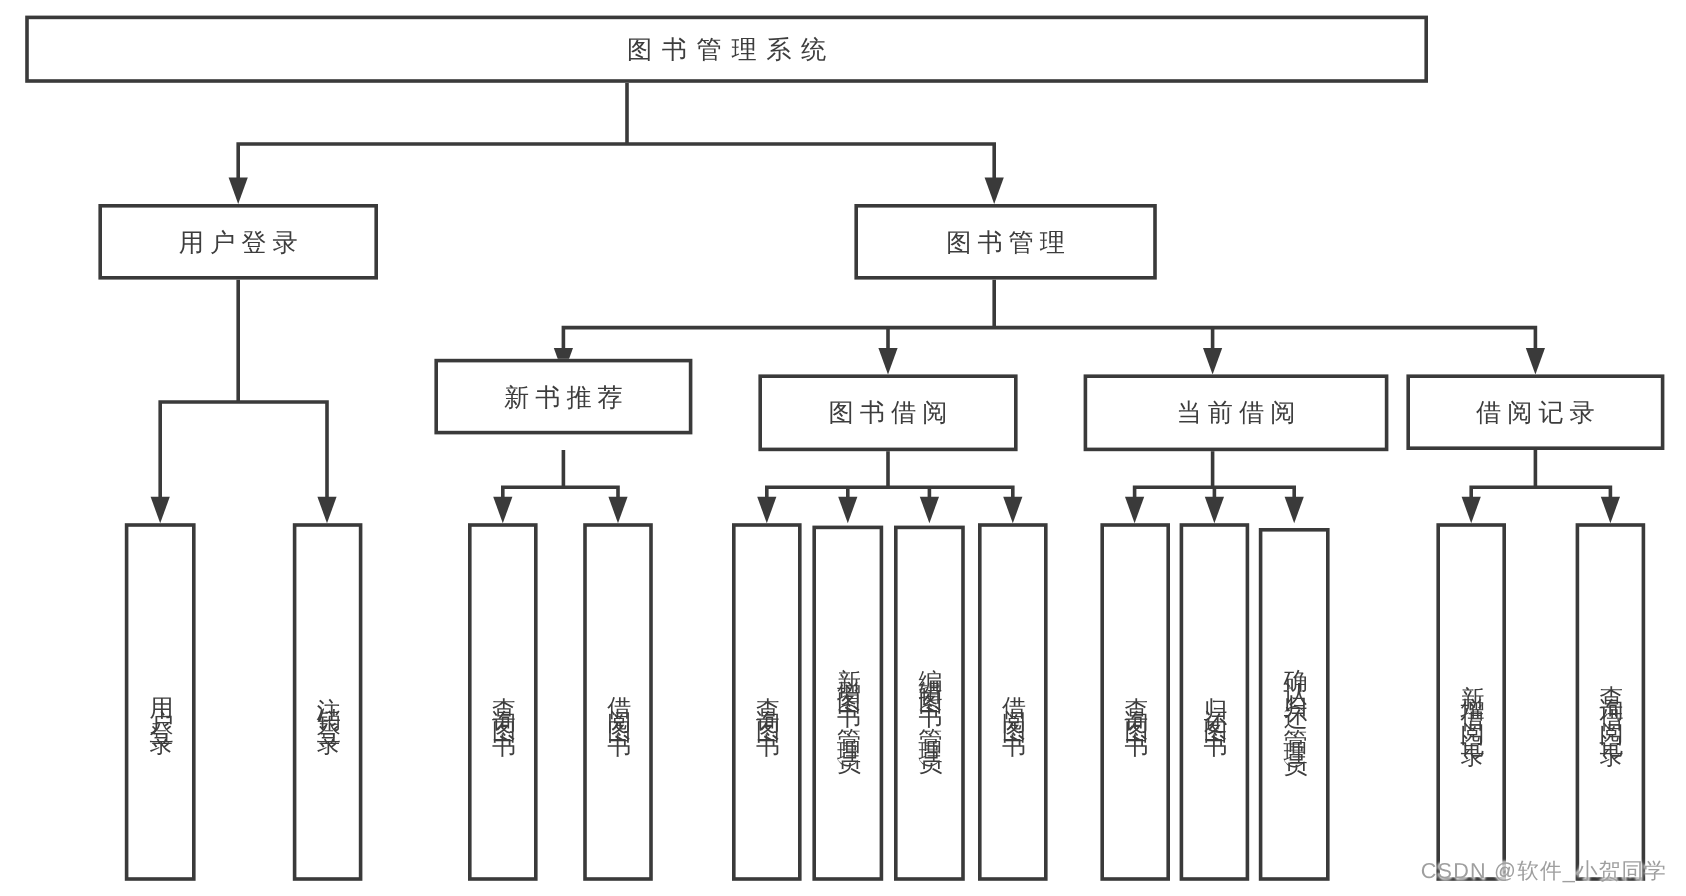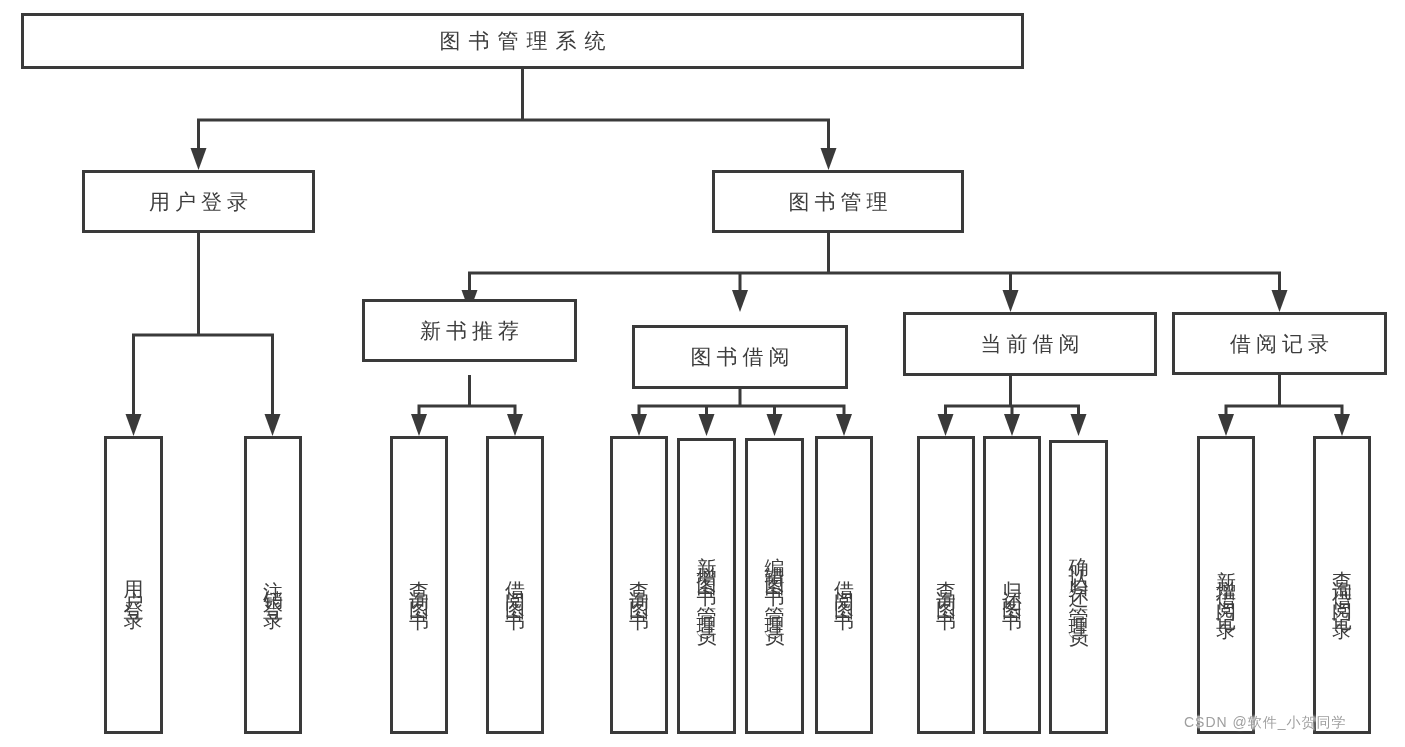--- a/index.html
+++ b/index.html
@@ -36,21 +36,21 @@
     text-orientation: mixed;
     font-size: 20px;
     letter-spacing: 10px;
     line-height: 1.25;
     color: #3d3d3d;
   }
   .watermark {
     position: absolute;
     left: 1184px;
     top: 714px;
-    font-size: 14px;
+    font-size: 18px;
     letter-spacing: 1px;
     color: #9f9f9f;
     text-shadow: 0 0 3px #ffffff, 1px 1px 2px #ffffff, -1px -1px 2px #ffffff;
     z-index: 5;
     white-space: nowrap;
   }
 </style>
 </head>
 <body>
 
@@ -92,35 +92,35 @@
       <polygon points="766.5,414 782.5,414 774.5,436"></polygon>
       <polygon points="836,414 852,414 844,436"></polygon>
       <polygon points="937.5,414 953.5,414 945.5,436"></polygon>
       <polygon points="1004,414 1020,414 1012,436"></polygon>
       <polygon points="1070.5,414 1086.5,414 1078.5,436"></polygon>
       <polygon points="1218,414 1234,414 1226,436"></polygon>
       <polygon points="1334,414 1350,414 1342,436"></polygon>
     </g>
   </svg>
 
-  <div class="box" style="left:21px; top:13px; width:1003px; height:56px;justify-content:center;">
+  <div class="box" style="left:21px; top:13px; width:1169px; height:56px;justify-content:center;">
     <span class="hlabel title-label">图书管理系统</span>
   </div>
 
   <div class="box" style="left:82px; top:170px; width:233px; height:63px;">
     <span class="hlabel">用户登录</span>
   </div>
   <div class="box" style="left:712px; top:170px; width:252px; height:63px;">
     <span class="hlabel">图书管理</span>
   </div>
 
   <div class="box" style="left:362px; top:299px; width:215px; height:63px;">
     <span class="hlabel">新书推荐</span>
   </div>
-  <div class="box" style="left:632px; top:312px; width:216px; height:64px;margin-top:13px;">
+  <div class="box" style="left:632px; top:312px; width:216px; height:64px;">
     <span class="hlabel">图书借阅</span>
   </div>
   <div class="box" style="left:903px; top:312px; width:254px; height:64px;">
     <span class="hlabel">当前借阅</span>
   </div>
   <div class="box" style="left:1172px; top:312px; width:215px; height:63px;">
     <span class="hlabel">借阅记录</span>
   </div>
 
   <div class="box leaf" style="left:104px; top:436px; width:59px; height:298px;">

